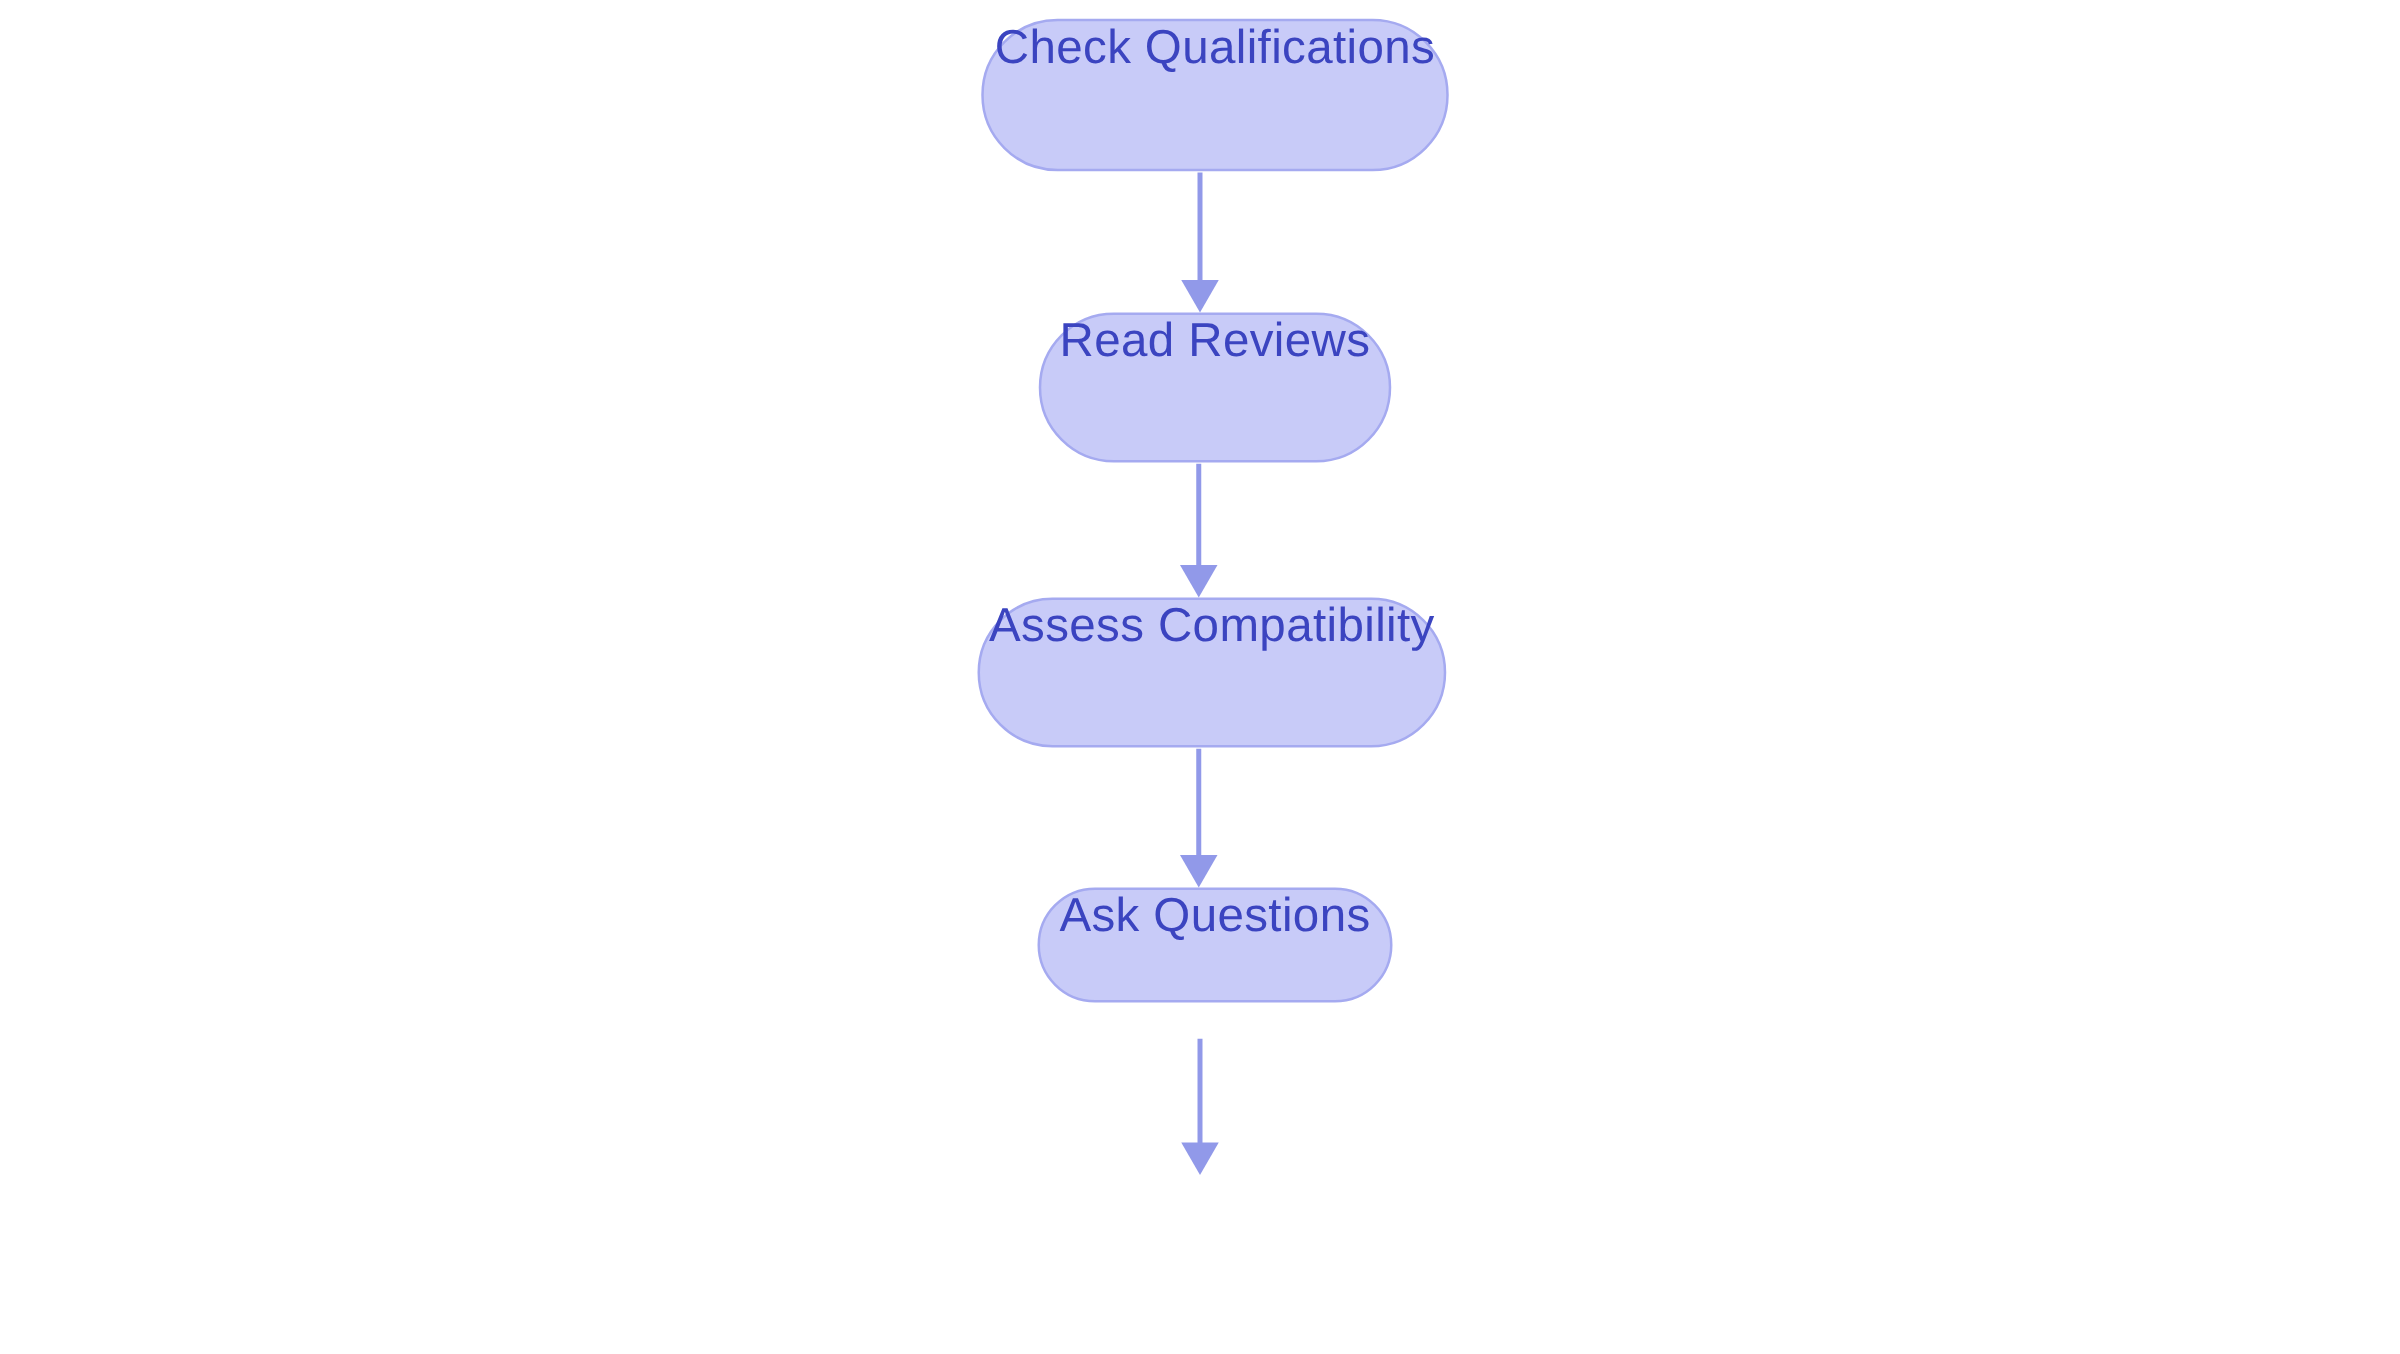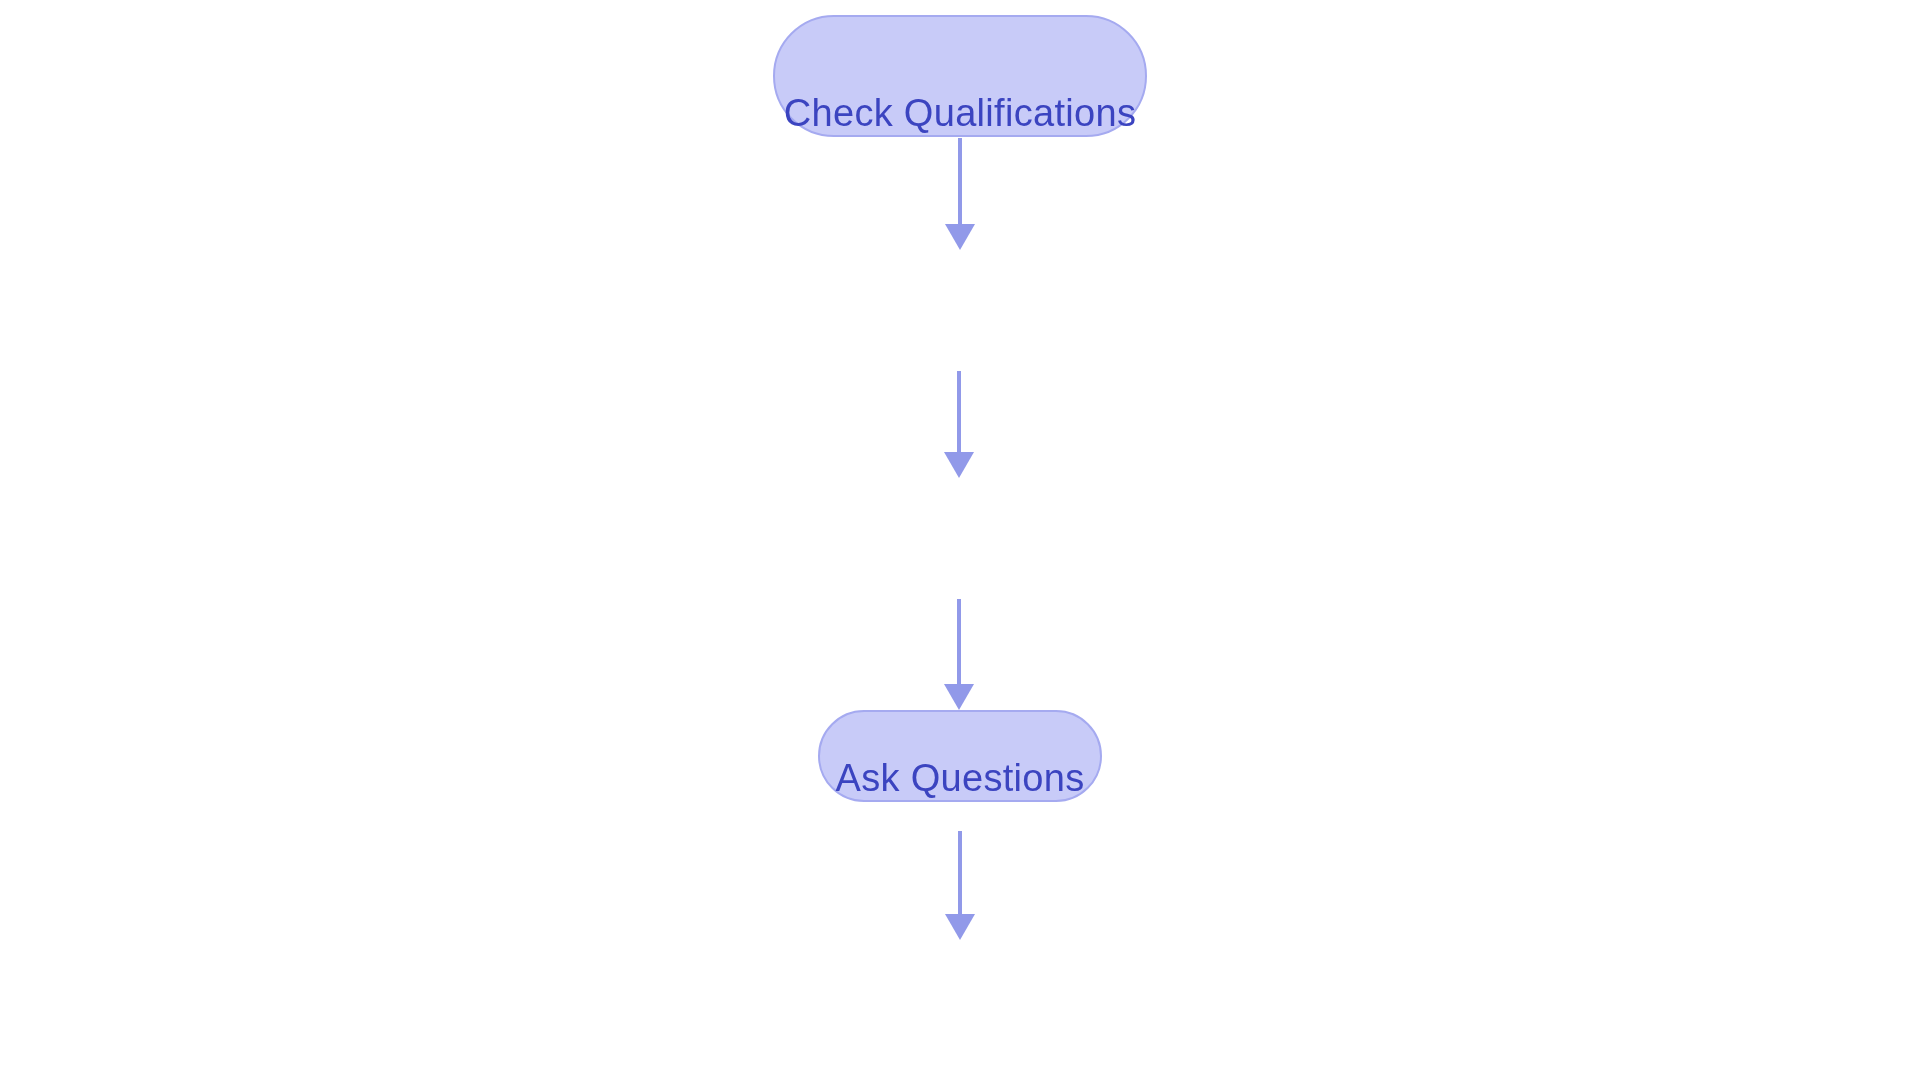--- a/index.html
+++ b/index.html
@@ -16,25 +16,26 @@
   .canvas {
     position: relative;
     width: 1920px;
     height: 1083px;
     background: var(--bg, #ffffff);
   }
   .node {
     position: absolute;
     box-sizing: border-box;
     display: flex;
-    align-items: flex-end;
+    align-items: flex-start;
     justify-content: center;
     background: var(--node-fill, #c8cbf8);
     border: 2px solid var(--node-border, #a5aaf0);
     border-radius: 62px;
+    margin-left: 12px;
   }
   .node-label {
     font-size: 38px;
     font-weight: 400;
     letter-spacing: 0.3px;
     color: var(--node-text, #3b44c0);
     white-space: nowrap;
   }
   .edge {
     position: absolute;
@@ -61,20 +62,26 @@
   }
 </style>
 </head>
 <body>
 
 <div class="canvas">
 
 <div class="node" style="left: 773px; top: 15px; width: 374px; height: 122px;">
       <span class="node-label">Check Qualifications</span>
     </div>
+    <div class="node" style="left: 819px; top: 250px; width: 282px; height: 120px;">
+      <span class="node-label">Read Reviews</span>
+    </div>
+    <div class="node" style="left: 770px; top: 478px; width: 375px; height: 120px;">
+      <span class="node-label">Assess Compatibility</span>
+    </div>
     <div class="node" style="left: 818px; top: 710px; width: 284px; height: 92px;">
       <span class="node-label">Ask Questions</span>
     </div>
     <div class="edge" style="left: 945px; top: 138px; height: 112px;">
       <div class="edge-line" style="height: 87px;"></div>
       <div class="edge-head"></div>
     </div>
     <div class="edge" style="left: 944px; top: 371px; height: 107px;">
       <div class="edge-line" style="height: 82px;"></div>
       <div class="edge-head"></div>

